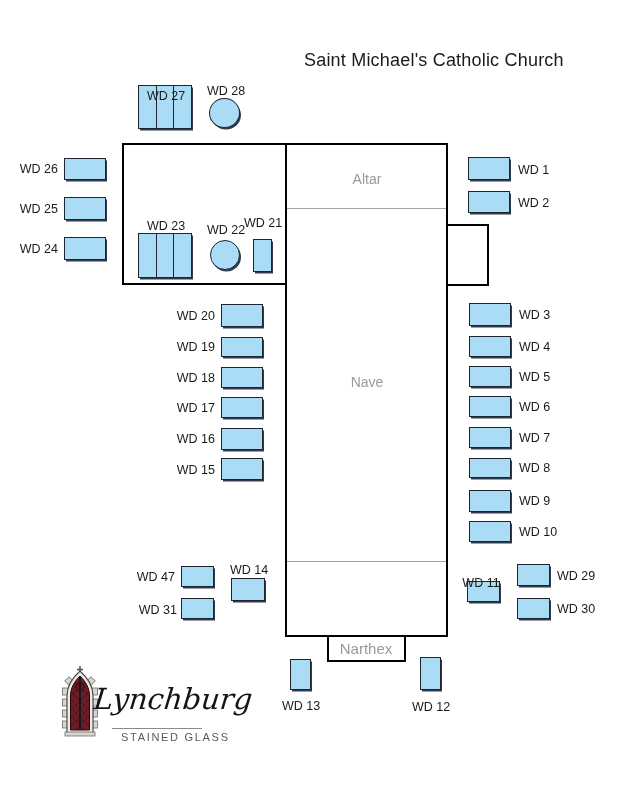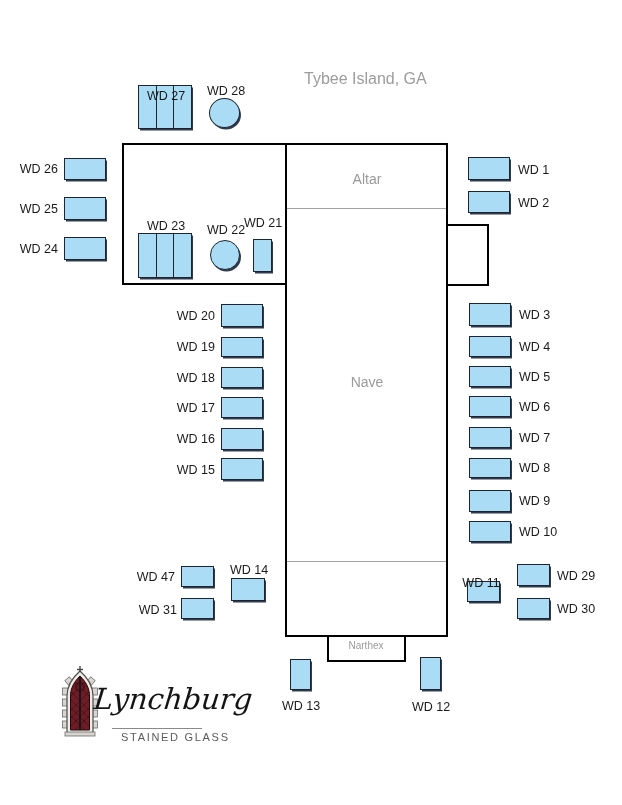--- a/index.html
+++ b/index.html
@@ -25,21 +25,21 @@
   .wing{left:122px;top:143px;width:165px;height:142px;}
   .mainbody{left:285px;top:143px;width:163px;height:494px;}
   .sideroom{left:446px;top:224px;width:43px;height:62px;}
   .narthex{left:327px;top:635px;width:79px;height:27px;}
   .divider{position:absolute;left:287px;width:159px;height:1px;background:var(--divider);}
   .div-altar{top:208px;}
   .div-nave{top:561px;}
   .area-label{position:absolute;font-size:14px;color:var(--area-text);transform:translateX(-50%);white-space:nowrap;}
   .altar-label{left:367px;top:171px;}
   .nave-label{left:367px;top:374px;}
-  .narthex-label{left:366px;top:640px;font-size:10px;}
+  .narthex-label{left:366px;top:640px;font-size:15px;}
 
   
   .win{position:absolute;background:var(--window-fill);border:1px solid var(--window-border);
        box-shadow:1.5px 2px 0 -0.5px #323a4d;box-sizing:border-box;}
   .circle{border-radius:50%;}
   .triple{display:flex;padding:0;}
   .triple .pane{flex:1;border-left:1.4px solid var(--window-border);height:100%;}
   .triple .pane:first-child{border-left:none;}
   .wlabel{position:absolute;font-size:12.5px;color:var(--label-text);white-space:nowrap;}
 
@@ -90,21 +90,21 @@
   .logo-name{position:absolute;left:34px;top:18px;font-family:"DejaVu Serif",serif;font-style:italic;
              font-size:29px;color:#141414;transform:skewX(-6deg);white-space:nowrap;}
   .logo-rule{position:absolute;left:52px;top:64px;width:90px;height:1px;background:#8a8a8a;}
   .logo-tagline{position:absolute;left:61px;top:67px;font-size:11px;letter-spacing:1.7px;color:#5a5a5a;white-space:nowrap;}
 </style>
 </head>
 <body>
 
 <div class="canvas">
 
-  <div class="subtitle">Tybee Island, GA</div>
+  <div class="title">Saint Michael's Catholic Church</div>
 
   <div class="wall wing"></div>
   <div class="wall mainbody"></div>
   <div class="divider div-altar"></div>
   <div class="divider div-nave"></div>
   <div class="wall sideroom"></div>
   <div class="wall narthex"></div>
 
   <div class="area-label altar-label">Altar</div>
   <div class="area-label nave-label">Nave</div>

